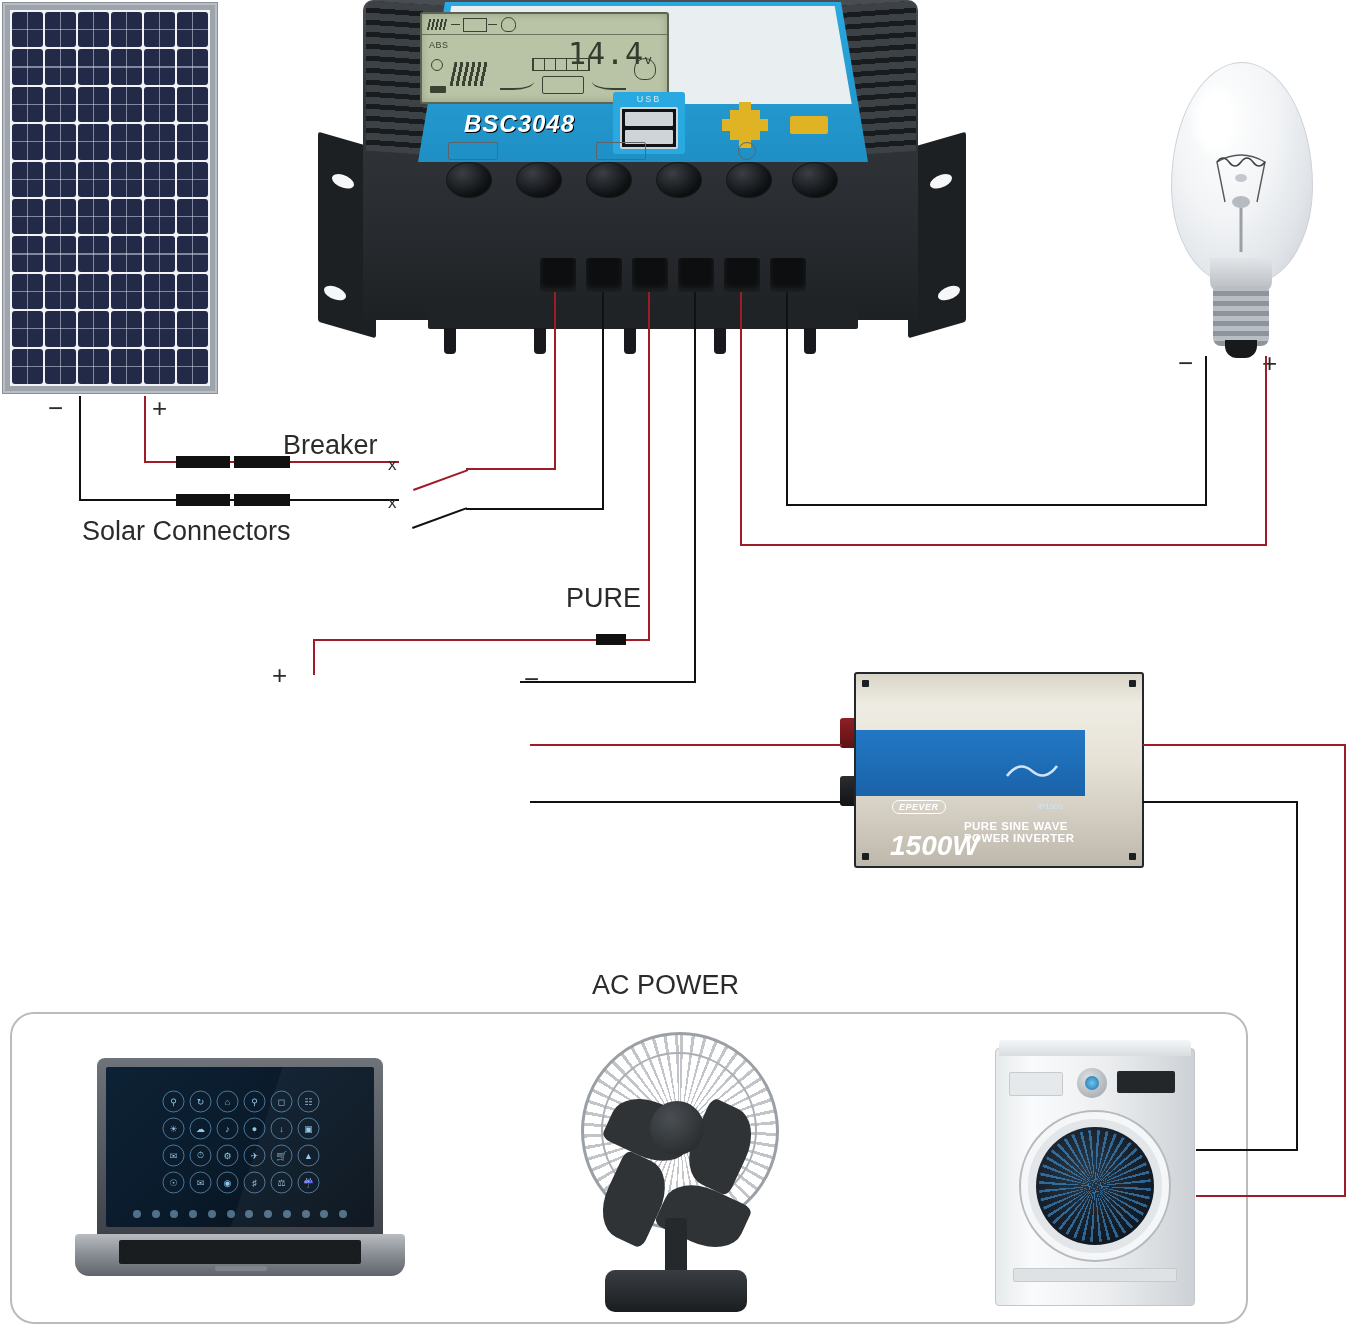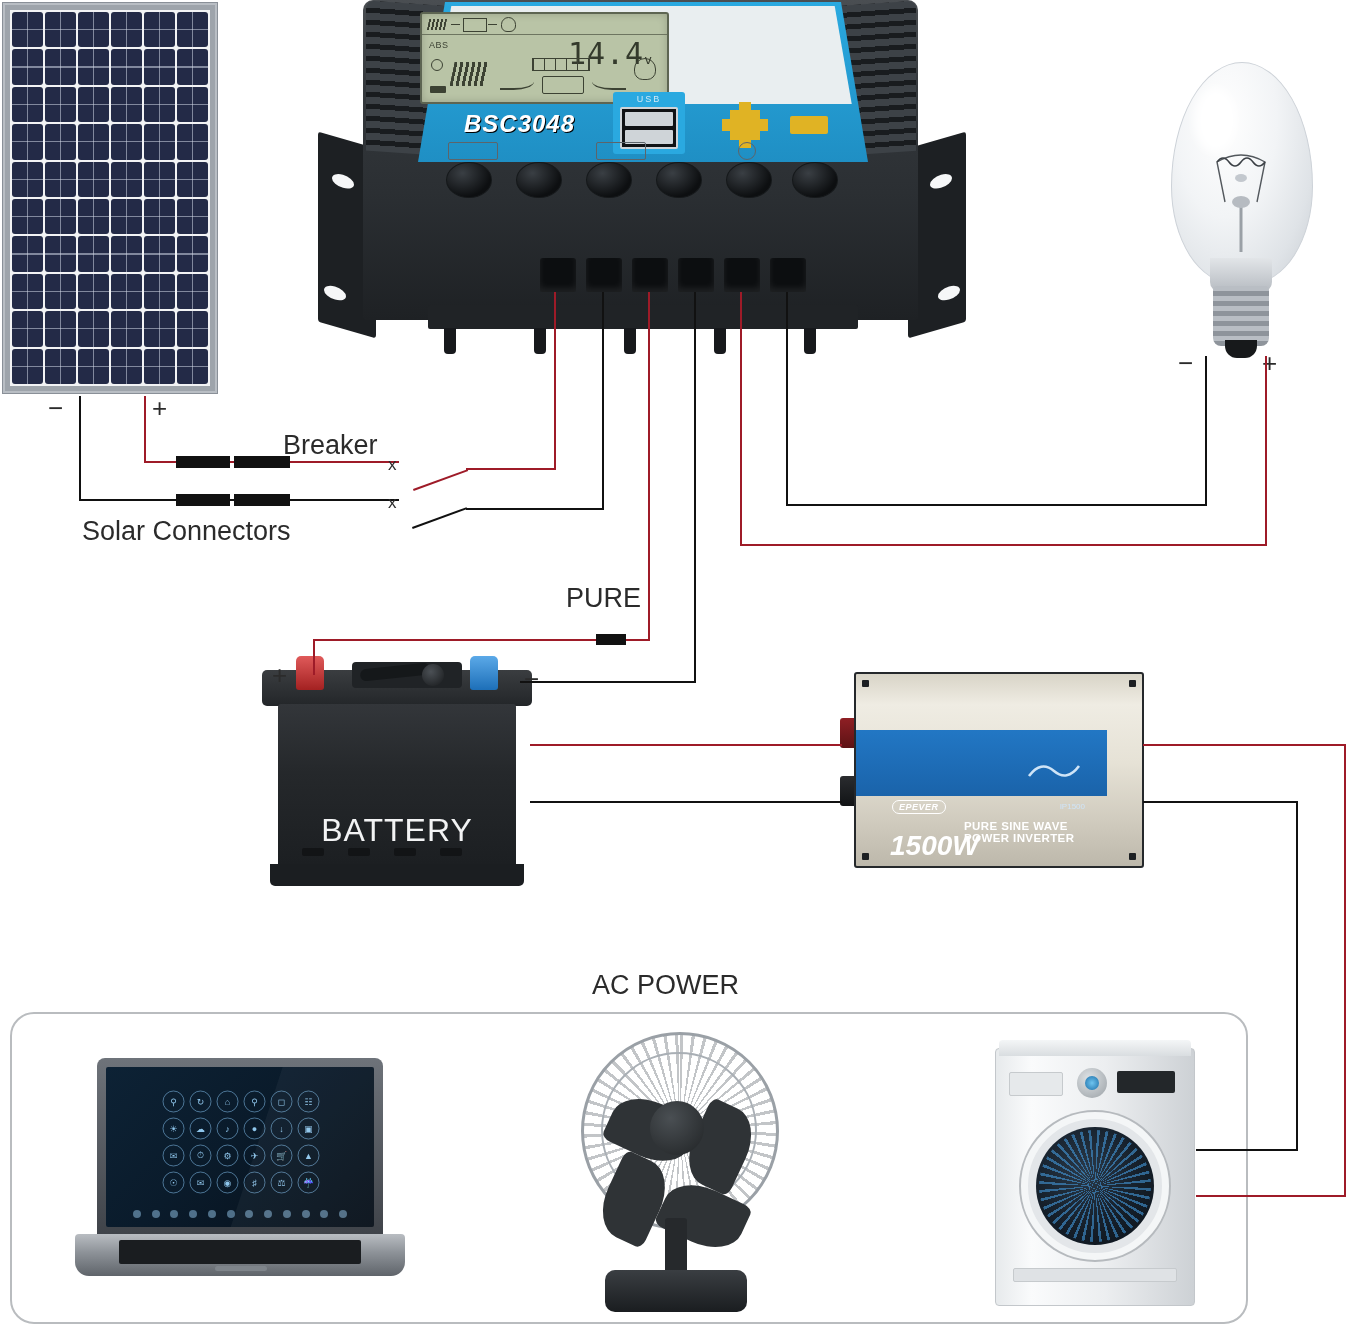--- a/index.html
+++ b/index.html
@@ -107,21 +107,21 @@
      border-radius:6px;transform:rotate(-6deg);}
   .handlePivot{position:absolute;left:160px;top:16px;width:22px;height:22px;border-radius:50%;
      background:radial-gradient(circle at 40% 35%,#4b5055,#17191b);}
   .batName{position:absolute;left:0;top:108px;width:238px;text-align:center;color:#f2f3f4;font-size:32px;letter-spacing:1px;}
 
   
   #inv{left:840px;top:668px;width:310px;height:220px;}
   .invBody{position:absolute;left:14px;top:4px;width:290px;height:196px;
      background:linear-gradient(180deg,#d8d4c7 0%,#efece3 16%,#e6e2d6 46%,#cfcabd 78%,#bdb8ab 100%);
      border:2px solid #25282b;border-radius:3px;box-sizing:border-box;}
-  .invBlue{position:absolute;left:16px;top:62px;width:251px;height:66px;
+  .invBlue{position:absolute;left:16px;top:62px;width:229px;height:66px;
      background:linear-gradient(180deg,#2277c4,#1a63aa);}
   .invBrand{position:absolute;left:36px;top:70px;color:#fff;font-size:9px;font-weight:bold;font-style:italic;
      border:1px solid #fff;border-radius:8px;padding:1px 6px;letter-spacing:.5px;}
   .invW{position:absolute;left:34px;top:100px;color:#fff;font-size:28px;font-weight:bold;font-style:italic;}
   .invTitle{position:absolute;left:108px;top:90px;color:#fff;font-size:11.5px;font-weight:bold;letter-spacing:.4px;}
   .invIP{position:absolute;right:22px;top:72px;color:#cfe4f7;font-size:8px;}
   .invScrew{position:absolute;width:7px;height:7px;background:#1c1f22;border-radius:1px;}
   .invPostRed{position:absolute;left:0px;top:50px;width:34px;height:30px;
      background:linear-gradient(180deg,#8f1f24,#5c1214);border-radius:3px 0 0 3px;}
   .invPostBlk{position:absolute;left:0px;top:108px;width:34px;height:30px;
@@ -342,36 +342,20 @@
         <ellipse cx="38" cy="34" rx="6" ry="4" fill="#c3c8ce"></ellipse>
       </svg>
     </div>
     <div class="neck"></div>
     <div class="screw"></div>
     <div class="tip"></div>
   </div>
   <div class="lbl" style="left:1178px;top:348px;font-size:26px;">−</div>
   <div class="lbl" style="left:1262px;top:348px;font-size:26px;">+</div>
 
-  <div id="bat" class="abs">
-    <div class="batTop"></div>
-    <div class="termRed"></div>
-    <div class="termBlue"></div>
-    <div class="handle"></div>
-    <div class="handleArm"></div>
-    <div class="handlePivot"></div>
-    <div class="batBody">
-      <div class="batName">BATTERY</div>
-    </div>
-    <div class="batBase"></div>
-    <div class="batRib" style="left:40px;"></div>
-    <div class="batRib" style="left:86px;"></div>
-    <div class="batRib" style="left:132px;"></div>
-    <div class="batRib" style="left:178px;"></div>
-  </div>
   <div class="lbl" style="left:272px;top:660px;font-size:26px;">+</div>
   <div class="lbl" style="left:524px;top:664px;font-size:26px;">−</div>
 
   <div id="inv" class="abs">
     <div class="invPostRed"></div>
     <div class="invPostBlk"></div>
     <div class="invBody">
       <div class="invScrew" style="left:6px;top:6px;"></div>
       <div class="invScrew" style="right:6px;top:6px;"></div>
       <div class="invScrew" style="left:6px;bottom:6px;"></div>

